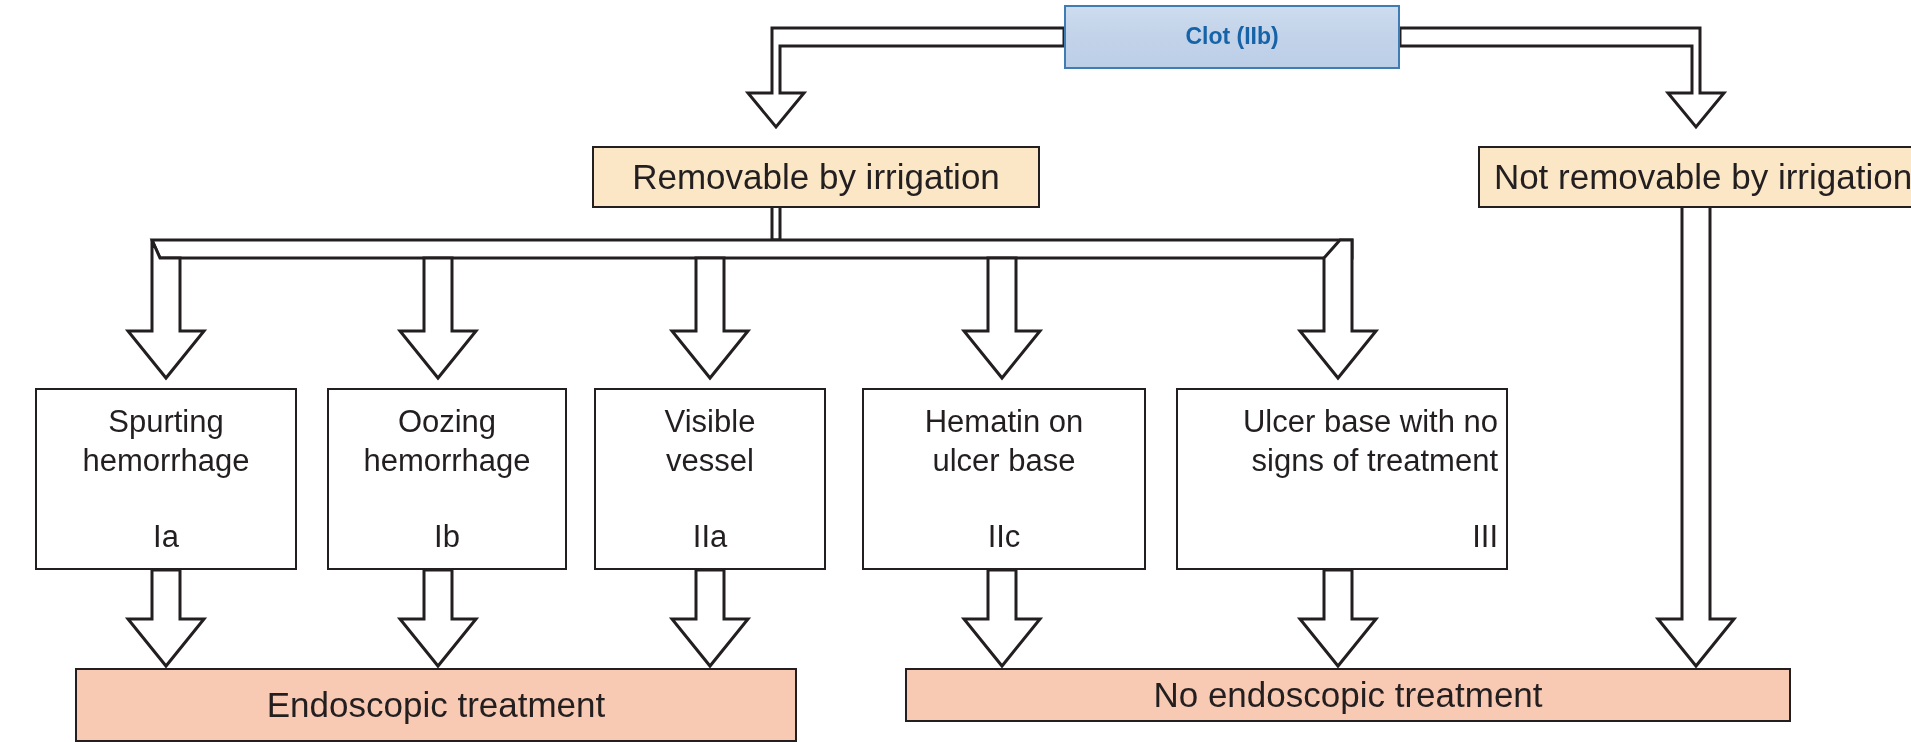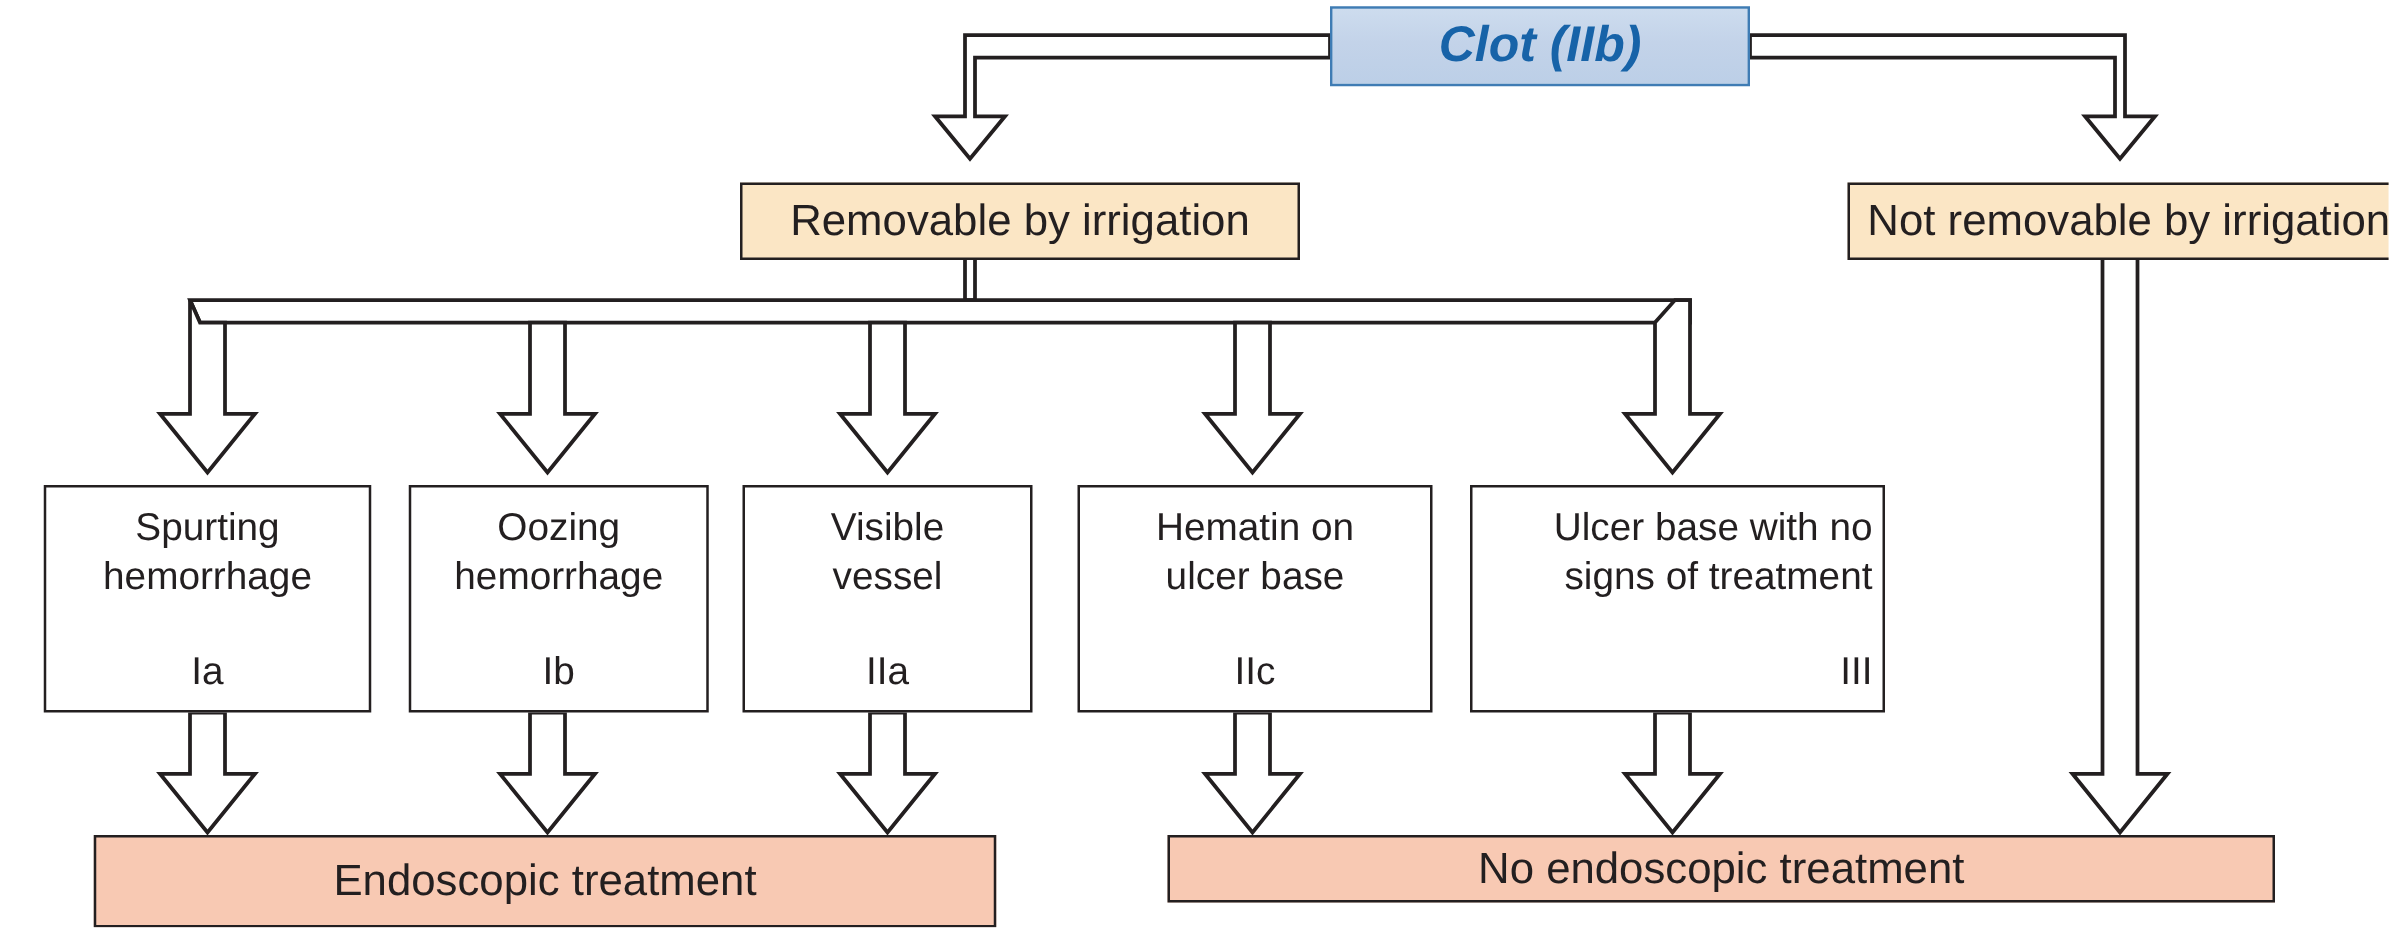--- a/index.html
+++ b/index.html
@@ -36,22 +36,21 @@
     text-align: center;
     line-height: 1.28;
   }
 
   
   .node.root {
     background: linear-gradient(to bottom, #cddcee 0%, #c3d3e9 45%, #bccfe7 100%);
     border: 2px solid #3f7cb4;
     color: #1763a8;
     font-weight: bold;
-    font-size: 40px;
-    font-style: italic;
+    font-size: 23px;
   }
 
   
   .node.cream {
     background: #fbe6c5;
     border: 2.5px solid #231f20;
     font-size: 35px;
     color: #231f20;
   }
 
@@ -148,17 +147,17 @@
   <div class="node white" style="left:1176px; top:388px; width:332px; height:182px;align-items:flex-end;">
     <span class="lbl">Ulcer base with no</span>
     <span class="lbl">signs of treatment</span>
     <span class="lbl codeline">III</span>
   </div>
 
   <div class="node salmon" style="left:75px; top:668px; width:722px; height:74px;">
     <span class="lbl">Endoscopic treatment</span>
   </div>
 
-  <div class="node salmon" style="left:905px; top:668px; width:886px; height:54px;margin-left:29px;">
+  <div class="node salmon" style="left:905px; top:668px; width:886px; height:54px;">
     <span class="lbl">No endoscopic treatment</span>
   </div>
 
 </div>
 
 </body></html>

